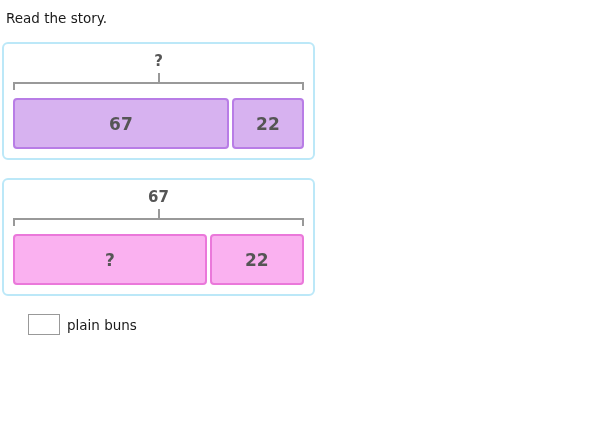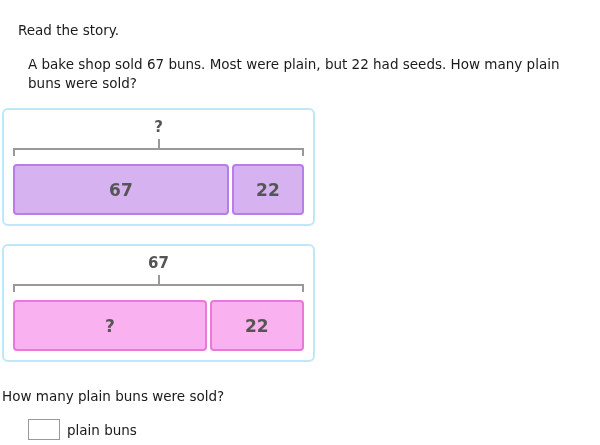--- a/index.html
+++ b/index.html
@@ -12,21 +12,21 @@
   html, body { margin: 0; padding: 0; background: #ffffff; }
   body {
     width: 600px; height: 445px;
     font-family: "DejaVu Sans", "Liberation Sans", sans-serif;
     color: var(--text);
     font-size: 13.5px;
     overflow: hidden;
   }
   .page { padding: 5px 2px 0 2px; }
 
-  .instruction { margin: 16px; line-height: 18px; }
+  .instruction { margin: 4px; line-height: 18px; }
   .story {
     margin: 9px 0 0 26px;
     max-width: 548px;
     line-height: 19px;
   }
   .instruction2 { margin: 15px 0 0 0; line-height: 18px; }
 
   #models { margin-top: 15px; }
   .model {
     width: 313px;
@@ -98,21 +98,20 @@
   }
   .unit-label { line-height: 18px; }
 </style>
 </head>
 <body>
 
 <div class="page">
 
   <p class="instruction">Read the story.</p>
 
-  <p class="story">A bake shop sold 67 buns. Most were plain, but 22 had seeds. How many plain buns were sold?</p>
 
 
   <div id="models">
   <div class="model">
     <div class="total-label">?</div>
     <div class="bracket"></div>
     <div class="bars">
           <div class="bar" style="width: 74.2%; background: rgb(215, 178, 240); border-color: rgb(184, 125, 230);">67</div>
           <div class="bar" style="width: 24.8%; background: rgb(215, 178, 240); border-color: rgb(184, 125, 230);">22</div>
         </div>
@@ -121,20 +120,19 @@
   <div class="model">
     <div class="total-label">67</div>
     <div class="bracket"></div>
     <div class="bars">
           <div class="bar" style="width: 66.6%; background: rgb(250, 177, 240); border-color: rgb(234, 120, 218);">?</div>
           <div class="bar" style="width: 32.4%; background: rgb(250, 177, 240); border-color: rgb(234, 120, 218);">22</div>
         </div>
   </div>
 </div>
 
-  <p class="question">How many plain buns were sold?</p>
 
   <div class="answer-row">
     <input class="answer-input" type="text" value="" style="">
     <span class="unit-label">plain buns</span>
   </div>
 
 </div>
 
 </body></html>

